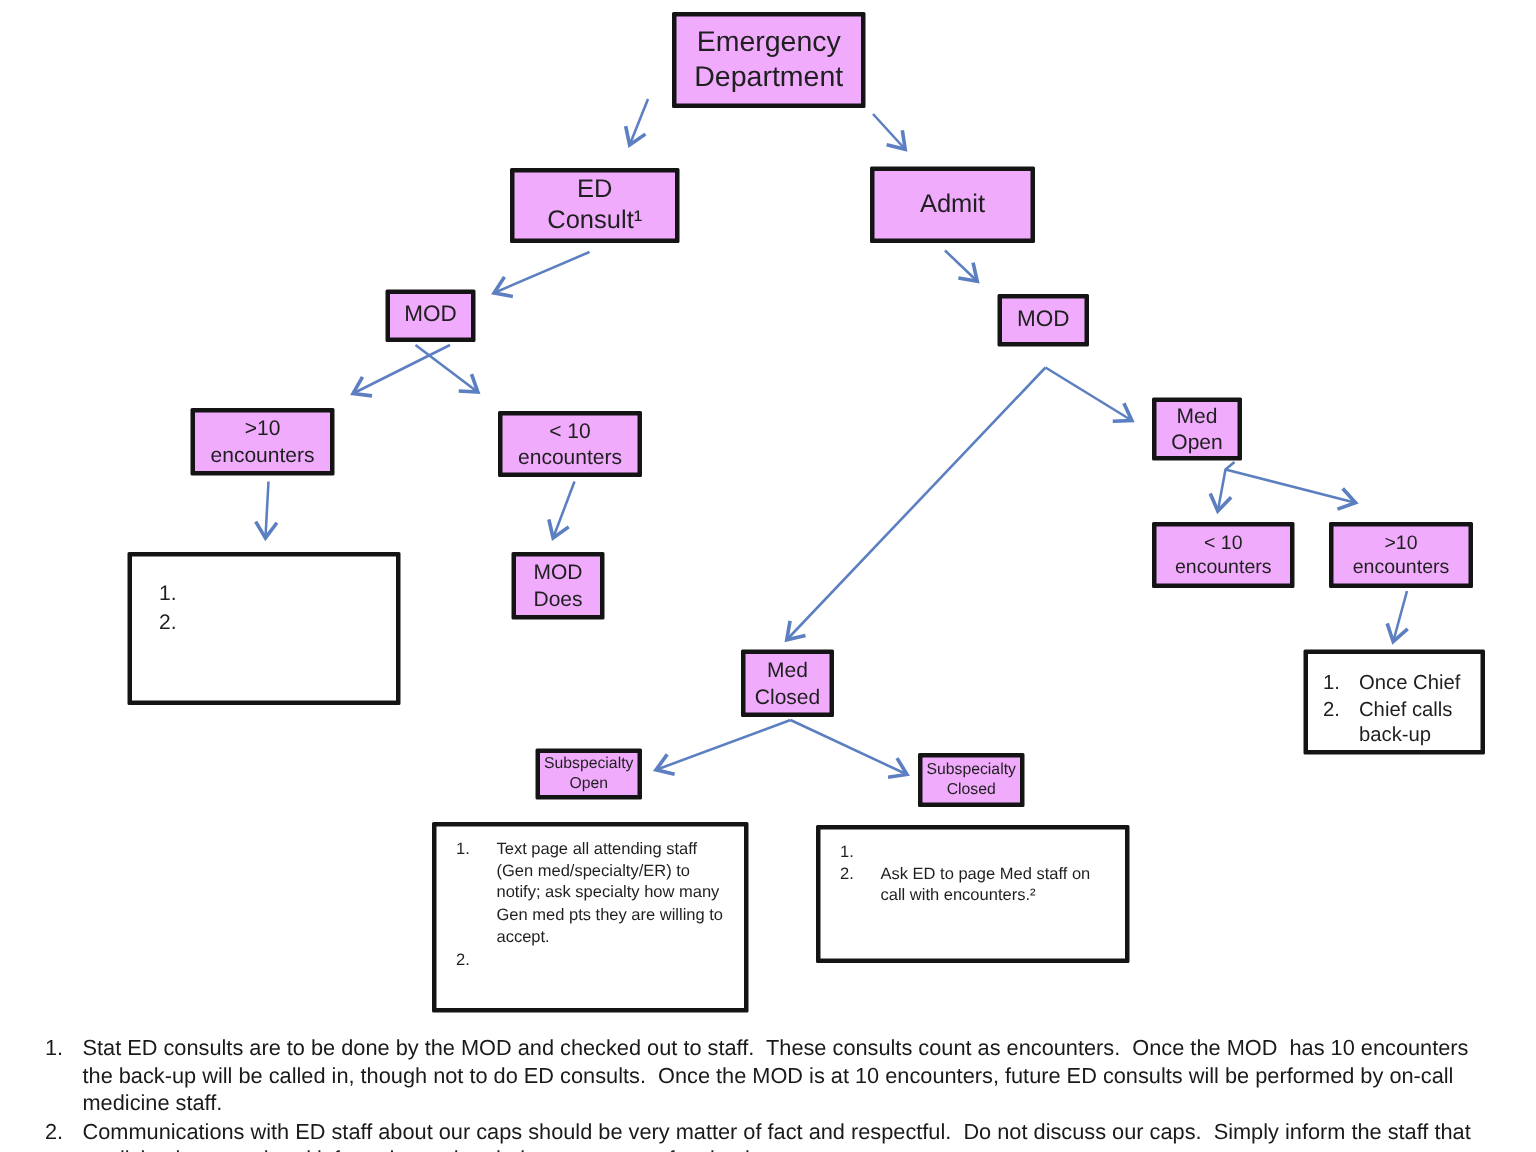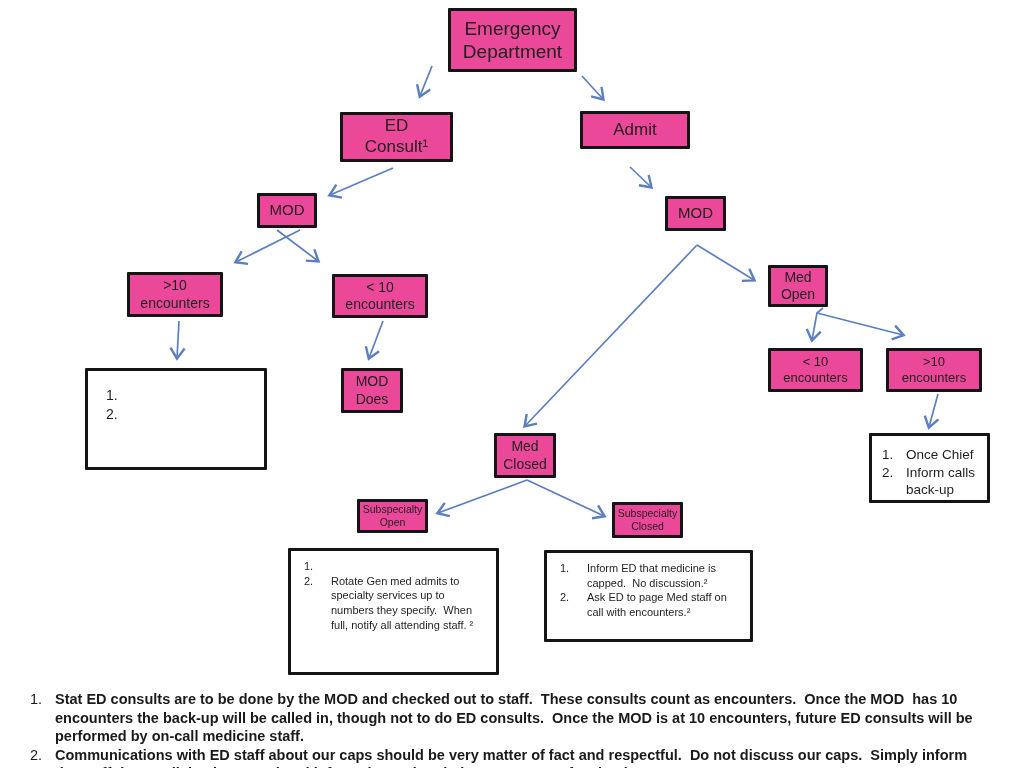--- a/index.html
+++ b/index.html
@@ -2,36 +2,36 @@
 <html><head>
 <meta charset="utf-8">
 <style>
   html,body{margin:0;padding:0;background:#fff;}
   .slide{
     position:relative;width:1024px;height:768px;background:#ffffff;overflow:hidden;
     font-family:"Liberation Sans", sans-serif;color:#1f1f1f;
   }
   svg.connectors{position:absolute;left:0;top:0;z-index:1;}
   .node{
-    position:absolute;box-sizing:border-box;background:#ec4899;border:3px solid #141414;
+    position:absolute;box-sizing:border-box;background:#f0abfc;border:3px solid #141414;
     display:flex;align-items:center;justify-content:center;text-align:center;
     white-space:pre-line;line-height:1.22;z-index:2;border-radius:1px;
   }
   .listnode{
     position:absolute;box-sizing:border-box;background:#fff;border:3px solid #141414;
     z-index:2;border-radius:1px;
   }
   .listnode ol, .footnotes ol{list-style:none;margin:0;padding:0;}
   .listnode li, .footnotes li{display:flex;align-items:flex-start;}
   .num{flex:0 0 auto;}
   .txt{flex:1 1 auto;white-space:pre-wrap;}
   
   .n-emergency{left:448px;top:8px;width:129px;height:64px;font-size:19px;}
   .n-ed-consult{left:340px;top:112px;width:113px;height:50px;font-size:17px;}
-  .n-admit{left:580px;top:111px;width:110px;height:38px;font-size:17px;}
+  .n-admit{left:580px;top:111px;width:110px;height:51px;font-size:17px;}
   .n-mod-left{left:257px;top:193px;width:60px;height:35px;font-size:15px;}
   .n-mod-right{left:665px;top:196px;width:61px;height:35px;font-size:15px;}
   .n-gt10-left{left:127px;top:272px;width:96px;height:45px;font-size:14px;}
   .n-lt10-left{left:332px;top:274px;width:96px;height:44px;font-size:14px;}
   .n-mod-does{left:341px;top:368px;width:62px;height:45px;font-size:14px;}
   .n-med-open{left:768px;top:265px;width:60px;height:42px;font-size:14px;}
   .n-lt10-right{left:768px;top:348px;width:95px;height:44px;font-size:13px;}
   .n-gt10-right{left:886px;top:348px;width:96px;height:44px;font-size:13px;}
   .n-med-closed{left:494px;top:433px;width:62px;height:45px;font-size:14px;}
   .n-subsp-open{left:357px;top:499px;width:71px;height:34px;font-size:10.5px;}
@@ -48,21 +48,21 @@
   .n-instr-open .num{width:27px;}
   .n-instr-closed{left:544px;top:550px;width:209px;height:92px;font-size:11px;
     padding:8px 7px 5px 13px;line-height:1.34;}
   .n-instr-closed .num{width:27px;}
   
   .footnotes{
     position:absolute;left:30px;top:690px;width:962px;font-size:14.5px;line-height:1.28;
     color:#1a1a1a;z-index:2;
   }
   .footnotes .num{width:25px;}
-  .footnotes .txt{max-width:930px;font-weight:bold;}
+  .footnotes .txt{max-width:930px;}
 </style>
 </head>
 <body>
 
 <div class="slide">
 
   <svg class="connectors" width="1024" height="768" viewBox="0 0 1024 768">
     <defs>
       <marker id="arrowV" viewBox="-9 -6 11 12" markerWidth="10" markerHeight="10" orient="auto" refX="-0.5" refY="0">
         <path d="M-7.5,-5 L0,0 L-7.5,5" fill="none" stroke="#5b7fc0" stroke-width="1.7"></path>
@@ -125,42 +125,41 @@
   </div>
 
   <div class="listnode n-page-chief">
     <ol>
       <li>
         <span class="num">1.</span>
         <span class="txt">Once Chief</span>
       </li>
       <li>
         <span class="num">2.</span>
-        <span class="txt">Inform calls back-up</span>
+        <span class="txt">Chief calls back-up</span>
       </li>
     </ol>
   </div>
 
   <div class="listnode n-instr-open">
     <ol>
       <li>
         <span class="num">1.</span>
+        <span class="txt">Text page all attending staff (Gen med/specialty/ER) to notify; ask specialty how many Gen med pts they are willing to accept.</span>
       </li>
       <li>
         <span class="num">2.</span>
-        <span class="txt">Rotate Gen med admits to specialty services up to numbers they specify.  When full, notify all attending staff. ²</span>
       </li>
     </ol>
   </div>
 
   <div class="listnode n-instr-closed">
     <ol>
       <li>
         <span class="num">1.</span>
-        <span class="txt">Inform ED that medicine is capped.  No discussion.²</span>
       </li>
       <li>
         <span class="num">2.</span>
         <span class="txt">Ask ED to page Med staff on call with encounters.²</span>
       </li>
     </ol>
   </div>
 
   <div class="footnotes">
     <ol>

